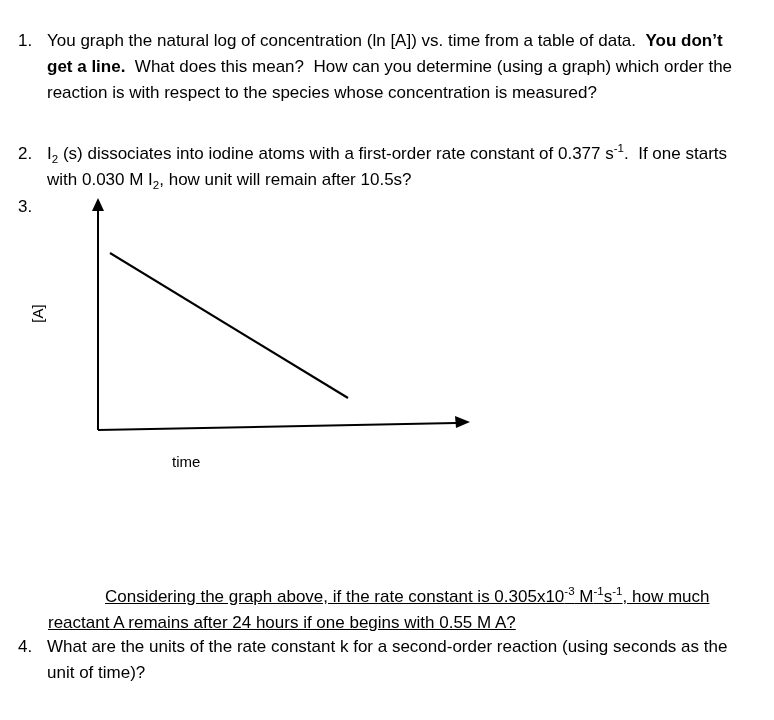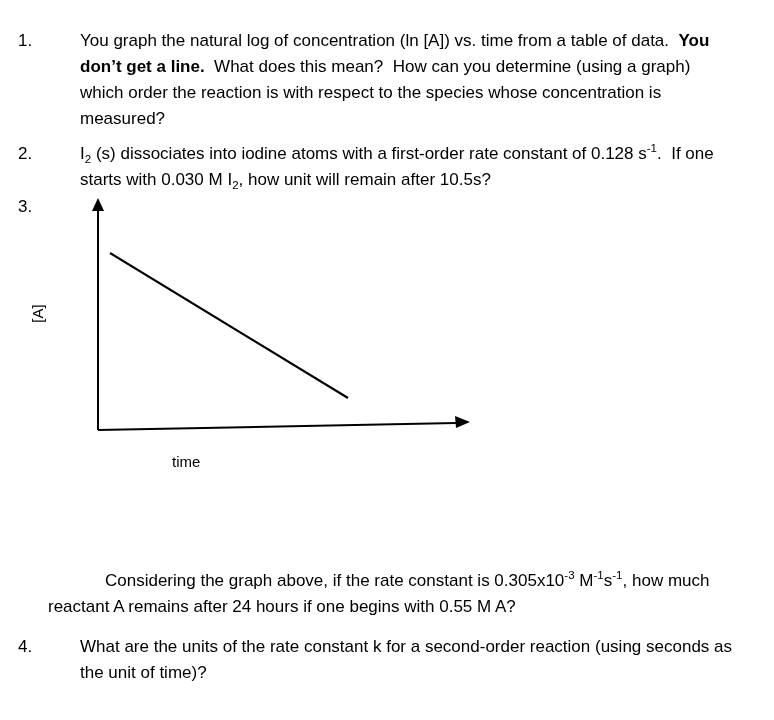--- a/index.html
+++ b/index.html
@@ -10,57 +10,58 @@
       height: 720px;
       background: #ffffff;
       color: #000000;
       font-family: "Liberation Sans", sans-serif;
       font-size: 17px;
       line-height: 26px;
       overflow: hidden;
     }
     .question { position: absolute; display: flex; }
     .qnum { flex: 0 0 29px; width: 29px; }
-    .qtext { flex: 1; white-space: pre-wrap; margin-left: 33px; }
+    .qtext { flex: 1; white-space: pre-wrap; }
     .bold { font-weight: bold; }
     .sub { vertical-align: sub; font-size: 0.68em; line-height: 0; }
     .sup { vertical-align: super; font-size: 0.68em; line-height: 0; }
 
     .q1 { top: 28px;  left: 18px; width: 715px; }
     .q2 { top: 141px; left: 18px; width: 715px; }
     .q3 { top: 194px; left: 18px; width: 715px; }
     .q4 { top: 634px; left: 18px; width: 715px; }
 
     .graph { position: absolute; top: 198px; left: 30px; width: 500px; height: 290px; }
     .graph svg { position: absolute; top: 0; left: 0; display: block; }
     .ylabel {
       position: absolute; left: -2px; top: 108px;
       transform: rotate(-90deg);
       font-size: 15px; line-height: 15px;
     }
     .xlabel { position: absolute; left: 142px; top: 256px; font-size: 15px; line-height: 15px; text-align: right; }
 
     .para {
-      position: absolute; top: 568px; left: 48px; width: 692px;
+      position: absolute; top: 584px; left: 48px; width: 692px;
       text-indent: 57px;
+      text-decoration: underline;
     }
   </style>
 </head>
 <body>
 
 <div class="page">
 
   <div class="question q1">
     <span class="qnum">1.</span>
     <p class="qtext"><span>You graph the natural log of concentration (ln [A]) vs. time from a table of data.  </span><span class="bold">You don’t get a line.</span><span>  What does this mean?  How can you determine (using a graph) which order the reaction is with respect to the species whose concentration is measured?</span></p>
   </div>
 
   <div class="question q2">
     <span class="qnum">2.</span>
-    <p class="qtext"><span>I</span><span class="sub">2</span><span> (s) dissociates into iodine atoms with a first-order rate constant of 0.128 s</span><span class="sup">-1</span><span>.  If one starts with 0.030 M I</span><span class="sub">2</span><span>, how unit will remain after 10.5s?</span></p>
+    <p class="qtext"><span>I</span><span class="sub">2</span><span> (s) dissociates into iodine atoms with a first-order rate constant of 0.377 s</span><span class="sup">-1</span><span>.  If one starts with 0.030 M I</span><span class="sub">2</span><span>, how unit will remain after 10.5s?</span></p>
   </div>
 
   <div class="question q3">
     <span class="qnum">3.</span>
   </div>
 
   <div class="graph">
     <svg width="460" height="240" viewBox="0 0 460 240">
       <polygon points="68,0 62,13 74,13" fill="#000000"></polygon>
       <line x1="68" y1="10" x2="68" y2="232" stroke-width="2" stroke="#000000"></line>

